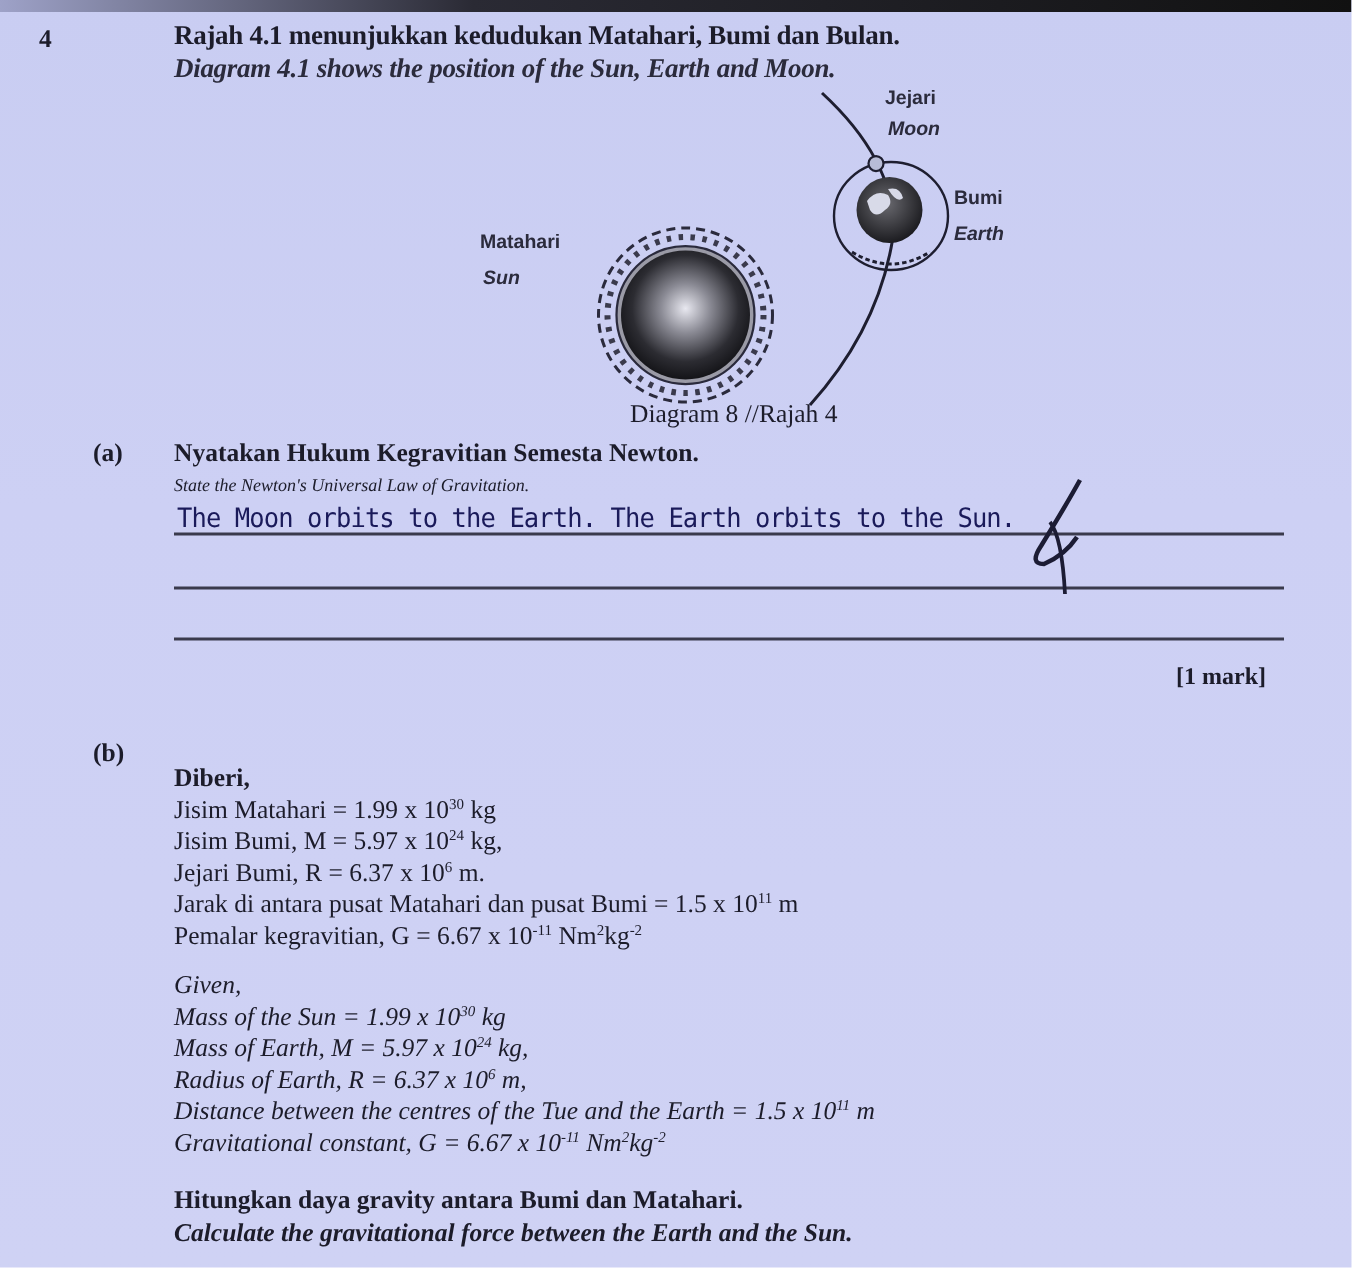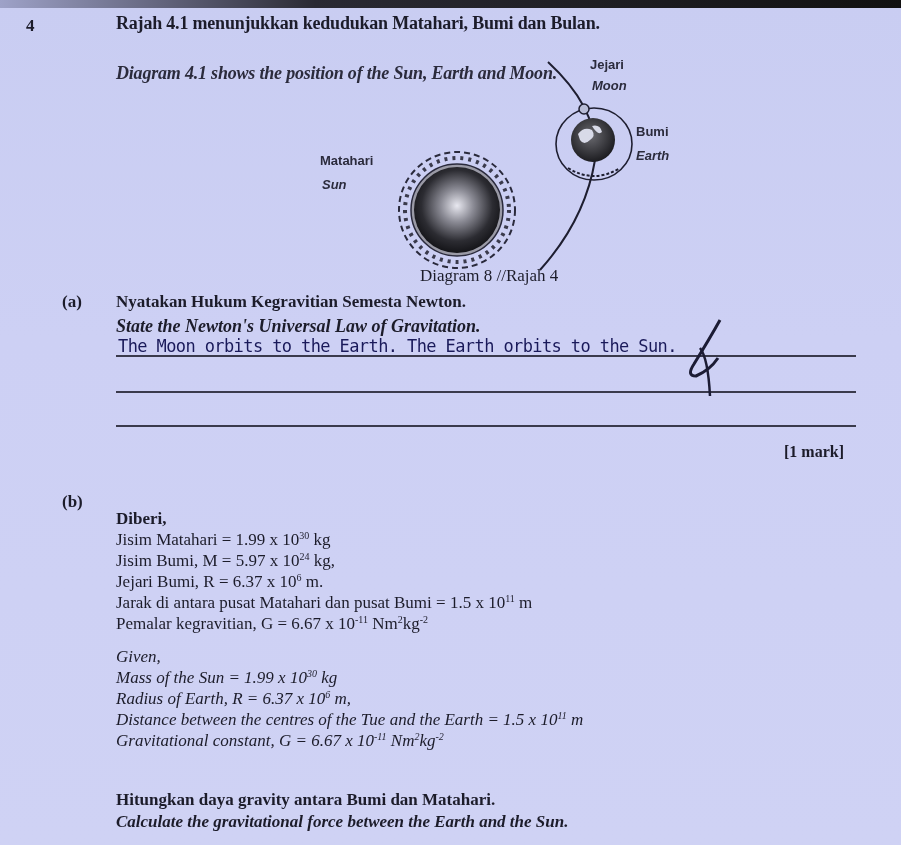--- a/index.html
+++ b/index.html
@@ -3,27 +3,27 @@
 <meta charset="utf-8">
 <style>
   html,body{margin:0;padding:0;}
   body{width:901px;height:845px;overflow:hidden;position:relative;
     background:linear-gradient(180deg,#c9cdf2 0%,#cdd0f4 40%,#cfd2f4 100%);
     font-family:"Liberation Serif","DejaVu Serif",serif;color:#1c1c2a;}
   .topbar{position:absolute;left:0;top:0;width:901px;height:8px;background:linear-gradient(90deg,#9ea2c8 0%,#2a2a34 35%,#111 100%);}
   .abs{position:absolute;white-space:nowrap;}
   .qnum{left:26px;top:16px;font-size:17px;font-weight:bold;}
   .title-ms{left:116px;top:13px;font-size:18px;font-weight:bold;letter-spacing:-0.2px;}
-  .title-en{left:116px;top:35px;font-size:18px;font-style:italic;font-weight:bold;letter-spacing:-0.2px;color:#2b2b3c;margin-top:28px;}
+  .title-en{left:116px;top:35px;font-size:18px;font-style:italic;font-weight:bold;letter-spacing:-0.2px;color:#2b2b3c;}
   .lbl{font-family:"Liberation Sans","DejaVu Sans",sans-serif;font-weight:bold;font-size:13px;color:#2b2b3c;}
   .lbl.it{font-style:italic;}
   .caption{left:420px;top:266px;font-size:17px;}
   .part-label{font-size:17px;font-weight:bold;}
   .q-ms{font-size:17px;font-weight:bold;}
-  .q-en{font-size:18px;font-style:italic;font-weight:bold;}
+  .q-en{font-size:12px;font-style:italic;font-weight:normal;}
   .answer-line{position:absolute;left:116px;width:740px;height:2px;background:#3a3a4c;}
   .hand{font-family:"DejaVu Sans Mono","Liberation Mono",monospace;font-size:17px;color:#1a1a5a;letter-spacing:-0.6px;transform:scaleY(1.05);}
   .mark{left:784px;top:443px;font-size:16px;font-weight:bold;text-align:right;}
   .given{font-size:17px;line-height:21px;}
   .given.it{font-style:italic;}
   sup{font-size:10px;vertical-align:6px;line-height:0;}
   .task-ms{font-size:17px;font-weight:bold;}
   .task-en{font-size:17px;font-style:italic;font-weight:bold;}
 </style>
 </head>
@@ -97,19 +97,20 @@
   <div class="given"><span>Jisim Matahari = 1.99 x 10</span><sup>30</sup><span> kg</span></div>
   <div class="given"><span>Jisim Bumi, M = 5.97 x 10</span><sup>24</sup><span> kg,</span></div>
   <div class="given"><span>Jejari Bumi, R = 6.37 x 10</span><sup>6</sup><span> m.</span></div>
   <div class="given"><span>Jarak di antara pusat Matahari dan pusat Bumi = 1.5 x 10</span><sup>11</sup><span> m</span></div>
   <div class="given"><span>Pemalar kegravitian, G = 6.67 x 10</span><sup>-11</sup><span> Nm</span><sup>2</sup><span>kg</span><sup>-2</sup></div>
 </div>
 
 <div style="position:absolute;left:116px;top:646px;">
   <div class="given it">Given,</div>
   <div class="given it"><span>Mass of the Sun = 1.99 x 10</span><sup>30</sup><span> kg</span></div>
+  <div class="given it"><span>Mass of Earth, M = 5.97 x 10</span><sup>24</sup><span> kg,</span></div>
   <div class="given it"><span>Radius of Earth, R = 6.37 x 10</span><sup>6</sup><span> m,</span></div>
   <div class="given it"><span>Distance between the centres of the Tue and the Earth = 1.5 x 10</span><sup>11</sup><span> m</span></div>
   <div class="given it"><span>Gravitational constant, G = 6.67 x 10</span><sup>-11</sup><span> Nm</span><sup>2</sup><span>kg</span><sup>-2</sup></div>
 </div>
 
 <div class="abs task-ms" style="left:116px;top:790px;">Hitungkan daya gravity antara Bumi dan Matahari.</div>
 <div class="abs task-en" style="left:116px;top:812px;">Calculate the gravitational force between the Earth and the Sun.</div>
 
 </body></html>

